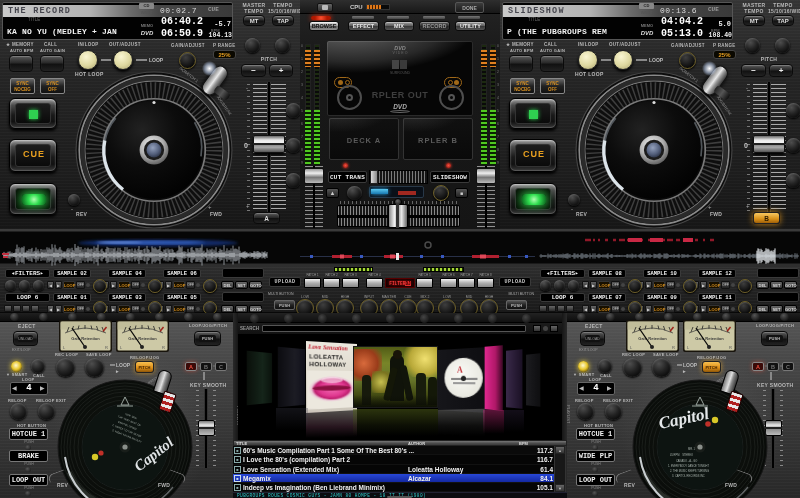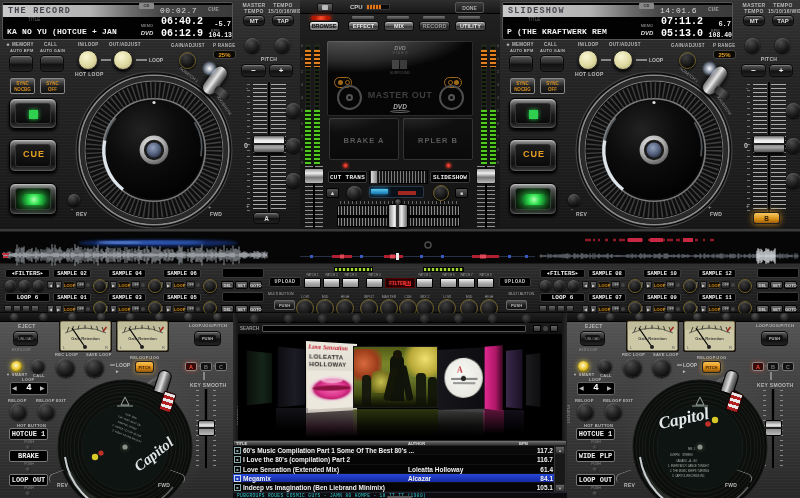--- a/index.html
+++ b/index.html
@@ -27,24 +27,24 @@
 <div class="a" style="left:2px;top:2px;width:231px;height:38px;background:#020202;border:1px solid #555;border-radius:2px"></div>
 <div class="a" style="left:3px;top:5px;width:229px;height:12px;background:linear-gradient(90deg,#cacaca,#b2b2b2 38%,#6a6a6a 56%,#484848 68%,#3a3a3a)"></div>
 <div class="a mono" style="left:8px;top:6px;width:140px;height:10px;color:#46464e;font-size:8.5px;font-weight:bold;letter-spacing:1.2px">THE RECORD</div>
 <div class="a mono" style="left:160px;top:6px;width:40px;height:24px;color:#d8d8d8;font-size:8px;letter-spacing:.5px">00:02.7</div>
 <div class="a mono" style="left:208px;top:6px;width:22px;height:8px;color:#999;font-size:6px;font-weight:bold">CUE</div>
 <div class="a" style="left:139px;top:3px;width:15px;height:6px;background:#888;border-radius:1px;color:#222;font-size:4px;text-align:center;line-height:6px;font-weight:bold">CD</div>
 <div class="a" style="left:138px;top:10px;width:17px;height:5px;color:#555;font-size:4px;text-align:center;font-weight:bold">WAVE</div>
 <div class="a" style="left:139px;top:23px;width:16px;height:5px;color:#777;font-size:4px;text-align:center;font-weight:bold">MEMO</div>
 <div class="a" style="left:138px;top:30px;width:18px;height:8px;color:#ddd;font-size:6px;font-weight:bold;text-align:center;font-style:italic">DVD</div>
 <div class="a" style="left:28px;top:17px;width:40px;height:6px;color:#666;font-size:4.5px">TITLE</div>
-<div class="a mono" style="left:7px;top:27px;width:130px;height:11px;color:#f2f2f2;font-size:8px;font-weight:bold;letter-spacing:.2px">KA NO YU (HOTCUE + JAN</div>
+<div class="a mono" style="left:7px;top:27px;width:130px;height:11px;color:#f2f2f2;font-size:8px;font-weight:bold;letter-spacing:.2px">KA NO YU (MEDLEY + JAN</div>
 <div class="a mono" style="left:161px;top:16px;width:46px;height:12px;color:#fff;font-size:10px;font-weight:bold">06:40.2</div>
 <div class="a mono" style="left:209px;top:20px;width:22px;height:8px;color:#eee;font-size:7px;font-weight:bold;text-align:right">-5.7</div>
-<div class="a mono" style="left:161px;top:28px;width:46px;height:12px;color:#fff;font-size:10px;font-weight:bold">06:12.9</div>
+<div class="a mono" style="left:161px;top:28px;width:46px;height:12px;color:#fff;font-size:10px;font-weight:bold">06:50.9</div>
 <div class="a" style="left:211px;top:28px;width:20px;height:5px;color:#888;font-size:4px">BPM</div>
 <div class="a mono" style="left:207px;top:32px;width:25px;height:8px;color:#eee;font-size:6.5px;font-weight:bold;text-align:right">104.13</div>
 <div class="a lbl" style="left:240px;top:2px;width:28px;height:12px;text-align:center">MASTER<br>TEMPO</div>
 <div class="a lbl" style="left:268px;top:2px;width:30px;height:12px;text-align:center">TEMPO<br>15/10/16/WIDE</div>
 <div class="a dbtn" style="left:243px;top:15px;width:22px;height:11px;color:#ddd;font-size:6px;font-weight:bold;text-align:center;line-height:11px">MT</div>
 <div class="a dbtn" style="left:272px;top:15px;width:22px;height:11px;color:#ddd;font-size:6px;font-weight:bold;text-align:center;line-height:11px">TAP</div>
 <div class="a knob" style="left:245px;top:38px;width:15px;height:15px;"></div>
 <div class="a knob" style="left:275px;top:38px;width:15px;height:15px;"></div>
 <div class="a lbl" style="left:254px;top:56px;width:30px;height:7px;text-align:center">PITCH</div>
 <div class="a dbtn" style="left:241px;top:64px;width:25px;height:13px;color:#eee;font-size:8px;line-height:11px;text-align:center;font-weight:bold">−</div>
@@ -135,30 +135,30 @@
 </svg>
 <div class="a" style="left:207px;top:64px;width:16px;height:33px;background:linear-gradient(90deg,#707070,#e8e8e8 45%,#999 65%,#3a3a3a);border-radius:8px;border:1px solid #111;transform:rotate(36deg);box-shadow:0 2px 4px #000"></div>
 <div class="a" style="left:214px;top:89px;width:16px;height:8px;background:linear-gradient(90deg,#222,#555 50%,#111);border-radius:3px;transform:rotate(36deg)"></div>
 <div class="a" style="left:202px;top:61px;width:15px;height:15px;background:radial-gradient(circle,#fff,rgba(200,220,255,.5) 45%,transparent 72%);border-radius:50%"></div>
 <div class="a" style="left:176px;top:74px;width:30px;height:8px;color:#999;font-size:4px;transform:rotate(38deg)">SCRATCH 1</div>
 <div class="a" style="left:210px;top:105px;width:30px;height:8px;color:#888;font-size:4px;transform:rotate(55deg)">JOG/BREAK</div>
 <div class="a deck" style="left:500px;top:0px;width:300px;height:229px;"></div>
 <div class="a" style="left:502px;top:2px;width:231px;height:38px;background:#020202;border:1px solid #555;border-radius:2px"></div>
 <div class="a" style="left:503px;top:5px;width:229px;height:12px;background:linear-gradient(90deg,#cacaca,#b2b2b2 38%,#6a6a6a 56%,#484848 68%,#3a3a3a)"></div>
 <div class="a mono" style="left:508px;top:6px;width:140px;height:10px;color:#46464e;font-size:8.5px;font-weight:bold;letter-spacing:1.2px">SLIDESHOW</div>
-<div class="a mono" style="left:660px;top:6px;width:40px;height:10px;color:#d8d8d8;font-size:8px;letter-spacing:.5px">14:01.6</div>
+<div class="a mono" style="left:660px;top:6px;width:40px;height:10px;color:#d8d8d8;font-size:8px;letter-spacing:.5px">00:13.6</div>
 <div class="a mono" style="left:708px;top:6px;width:22px;height:8px;color:#999;font-size:6px;font-weight:bold">CUE</div>
 <div class="a" style="left:639px;top:3px;width:15px;height:6px;background:#888;border-radius:1px;color:#222;font-size:4px;text-align:center;line-height:6px;font-weight:bold">CD</div>
 <div class="a" style="left:638px;top:10px;width:17px;height:5px;color:#555;font-size:4px;text-align:center;font-weight:bold">WAVE</div>
 <div class="a" style="left:639px;top:23px;width:16px;height:5px;color:#777;font-size:4px;text-align:center;font-weight:bold">MEMO</div>
 <div class="a" style="left:638px;top:30px;width:18px;height:8px;color:#ddd;font-size:6px;font-weight:bold;text-align:center;font-style:italic">DVD</div>
 <div class="a" style="left:528px;top:17px;width:40px;height:6px;color:#666;font-size:4.5px">TITLE</div>
-<div class="a mono" style="left:507px;top:27px;width:130px;height:11px;color:#f2f2f2;font-size:8px;font-weight:bold;letter-spacing:.2px">P (THE KRAFTWERK REM</div>
-<div class="a mono" style="left:661px;top:16px;width:46px;height:12px;color:#fff;font-size:10px;font-weight:bold">07:11.2</div>
-<div class="a mono" style="left:709px;top:20px;width:22px;height:8px;color:#eee;font-size:7px;font-weight:bold;text-align:right">6.7</div>
+<div class="a mono" style="left:507px;top:27px;width:130px;height:11px;color:#f2f2f2;font-size:8px;font-weight:bold;letter-spacing:.2px">P (THE PUBGROUPS REM</div>
+<div class="a mono" style="left:661px;top:16px;width:46px;height:12px;color:#fff;font-size:10px;font-weight:bold">04:04.2</div>
+<div class="a mono" style="left:709px;top:20px;width:22px;height:8px;color:#eee;font-size:7px;font-weight:bold;text-align:right">5.0</div>
 <div class="a mono" style="left:661px;top:28px;width:46px;height:12px;color:#fff;font-size:10px;font-weight:bold">05:13.0</div>
 <div class="a" style="left:711px;top:28px;width:20px;height:5px;color:#888;font-size:4px">BPM</div>
 <div class="a mono" style="left:707px;top:32px;width:25px;height:8px;color:#eee;font-size:6.5px;font-weight:bold;text-align:right">108.40</div>
 <div class="a lbl" style="left:740px;top:2px;width:28px;height:12px;text-align:center">MASTER<br>TEMPO</div>
 <div class="a lbl" style="left:768px;top:2px;width:30px;height:12px;text-align:center">TEMPO<br>15/10/16/WIDE</div>
 <div class="a dbtn" style="left:743px;top:15px;width:22px;height:11px;color:#ddd;font-size:6px;font-weight:bold;text-align:center;line-height:11px">MT</div>
 <div class="a dbtn" style="left:772px;top:15px;width:22px;height:11px;color:#ddd;font-size:6px;font-weight:bold;text-align:center;line-height:11px">TAP</div>
 <div class="a knob" style="left:745px;top:38px;width:15px;height:15px;"></div>
 <div class="a knob" style="left:775px;top:38px;width:15px;height:15px;"></div>
 <div class="a lbl" style="left:754px;top:56px;width:30px;height:7px;text-align:center">PITCH</div>
@@ -281,26 +281,26 @@
 <div class="a" style="left:334px;top:77px;width:18px;height:11px;border:1.5px solid #a06818;border-radius:6px"></div>
 <div class="a" style="left:338px;top:80px;width:5px;height:5px;background:#a06818;border-radius:50%"></div>
 <div class="a" style="left:345px;top:80px;width:5px;height:5px;border:1px solid #a06818;border-radius:50%"></div>
 <div class="a" style="left:444px;top:77px;width:18px;height:11px;border:1.5px solid #a06818;border-radius:6px"></div>
 <div class="a" style="left:448px;top:80px;width:5px;height:5px;border:1px solid #a06818;border-radius:50%"></div>
 <div class="a" style="left:454px;top:80px;width:5px;height:5px;background:#a06818;border-radius:50%"></div>
 <div class="a" style="left:337px;top:85px;width:25px;height:25px;border:2px solid #4e4e4e;border-radius:50%"></div>
 <div class="a" style="left:346px;top:94px;width:7px;height:7px;border:2px solid #555;border-radius:50%"></div>
 <div class="a" style="left:439px;top:85px;width:25px;height:25px;border:2px solid #4e4e4e;border-radius:50%"></div>
 <div class="a" style="left:448px;top:94px;width:7px;height:7px;border:2px solid #555;border-radius:50%"></div>
-<div class="a" style="left:360px;top:90px;width:80px;height:12px;color:#3e3e3e;font-size:9px;font-weight:bold;text-align:center;letter-spacing:.5px">MASTER OUT</div>
+<div class="a" style="left:360px;top:90px;width:80px;height:12px;color:#3e3e3e;font-size:9px;font-weight:bold;text-align:center;letter-spacing:.5px">RPLER OUT</div>
 <div class="a" style="left:386px;top:103px;width:28px;height:9px;color:#aaa;font-size:6.5px;font-weight:bold;font-style:italic;text-align:center">DVD</div>
 <div class="a" style="left:390px;top:110px;width:20px;height:3px;border:1px solid #666;border-radius:50%"></div>
 <div class="a" style="left:329px;top:118px;width:70px;height:42px;background:linear-gradient(180deg,#101010,#0a0a0a);border:1px solid #333;border-radius:2px"></div>
 <div class="a" style="left:329px;top:118px;width:70px;height:42px;background:radial-gradient(120% 80% at 15% -10%,rgba(120,120,120,.25),transparent 55%)"></div>
-<div class="a" style="left:329px;top:136px;width:70px;height:10px;color:#5a5a5a;font-size:7.5px;font-weight:bold;text-align:center;letter-spacing:1px">BRAKE A</div>
+<div class="a" style="left:329px;top:136px;width:70px;height:10px;color:#5a5a5a;font-size:7.5px;font-weight:bold;text-align:center;letter-spacing:1px">DECK A</div>
 <div class="a" style="left:403px;top:118px;width:70px;height:42px;background:linear-gradient(180deg,#101010,#0a0a0a);border:1px solid #333;border-radius:2px"></div>
 <div class="a" style="left:403px;top:118px;width:70px;height:42px;background:radial-gradient(120% 80% at 15% -10%,rgba(120,120,120,.25),transparent 55%)"></div>
 <div class="a" style="left:403px;top:136px;width:70px;height:10px;color:#5a5a5a;font-size:7.5px;font-weight:bold;text-align:center;letter-spacing:1px">RPLER B</div>
 <div class="a" style="left:343px;top:163px;width:5px;height:5px;background:radial-gradient(circle,#f05040,#901008);border-radius:50%;box-shadow:0 0 3px #f04030"></div>
 <div class="a" style="left:446px;top:163px;width:5px;height:5px;background:radial-gradient(circle,#f05040,#901008);border-radius:50%;box-shadow:0 0 3px #f04030"></div>
 <div class="a" style="left:305px;top:44px;width:6px;height:121px;background:repeating-linear-gradient(180deg,#1c2a10 0 2px,#0a0a0a 2px 4px);border:1px solid #222"></div>
 <div class="a" style="left:305px;top:50px;width:6px;height:17px;background:repeating-linear-gradient(180deg,#e08020 0 2px,#201000 2px 4px)"></div>
 <div class="a" style="left:305px;top:110px;width:6px;height:55px;background:repeating-linear-gradient(180deg,#50c820 0 2px,#082000 2px 4px)"></div>
 <div class="a" style="left:314px;top:44px;width:6px;height:121px;background:repeating-linear-gradient(180deg,#1c2a10 0 2px,#0a0a0a 2px 4px);border:1px solid #222"></div>
 <div class="a" style="left:314px;top:50px;width:6px;height:17px;background:repeating-linear-gradient(180deg,#e08020 0 2px,#201000 2px 4px)"></div>

